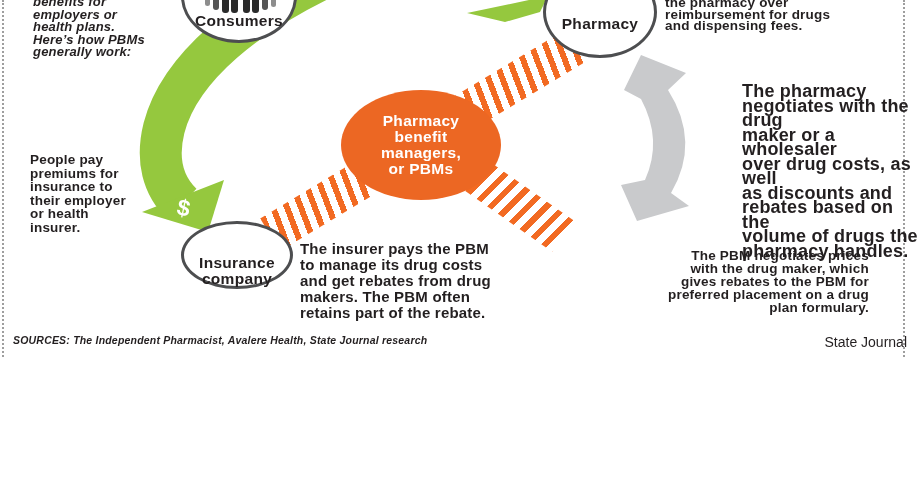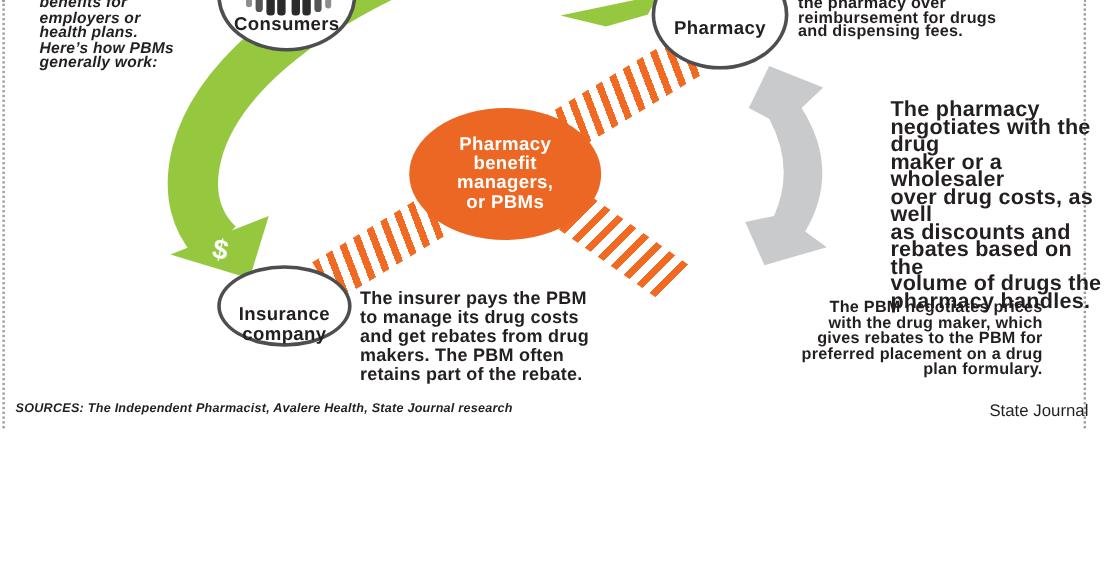--- a/index.html
+++ b/index.html
@@ -114,20 +114,26 @@
   <div class="node insurance">
     <span>Insurance
 company</span>
   </div>
 
   <div class="note intro">benefits for
 employers or
 health plans.
 Here’s how PBMs
 generally work:</div>
+  <div class="note premiums">People pay
+premiums for
+insurance to
+their employer
+or health
+insurer.</div>
   <div class="note reimbursement">the pharmacy over
 reimbursement for drugs
 and dispensing fees.</div>
   <div class="note pharm-neg">The pharmacy
 negotiates with the drug
 maker or a wholesaler
 over drug costs, as well
 as discounts and
 rebates based on the
 volume of drugs the

